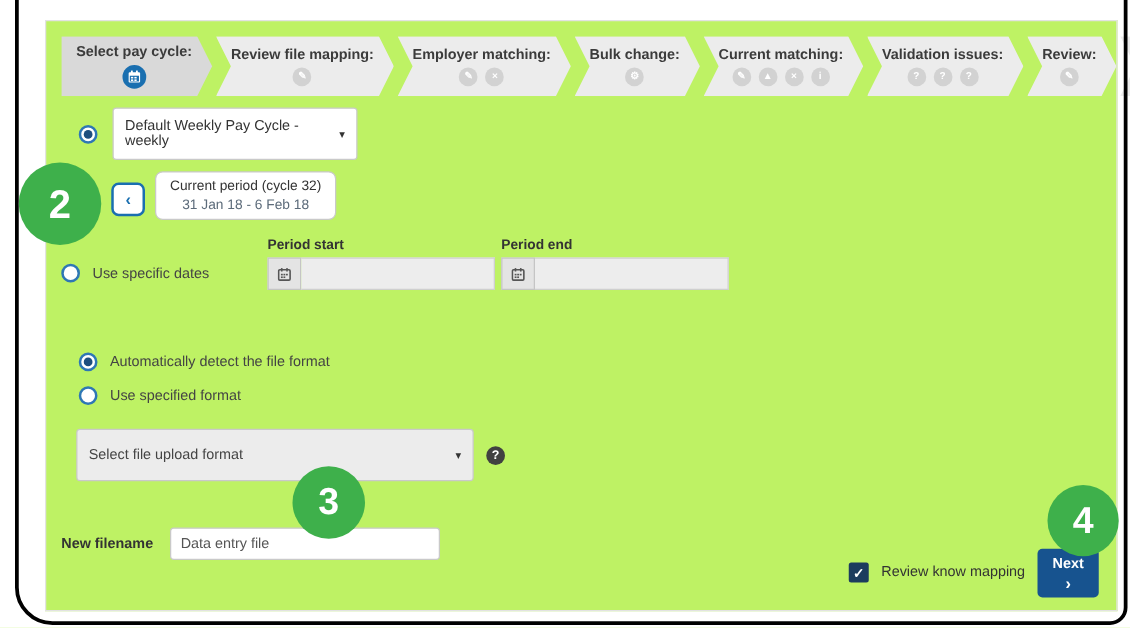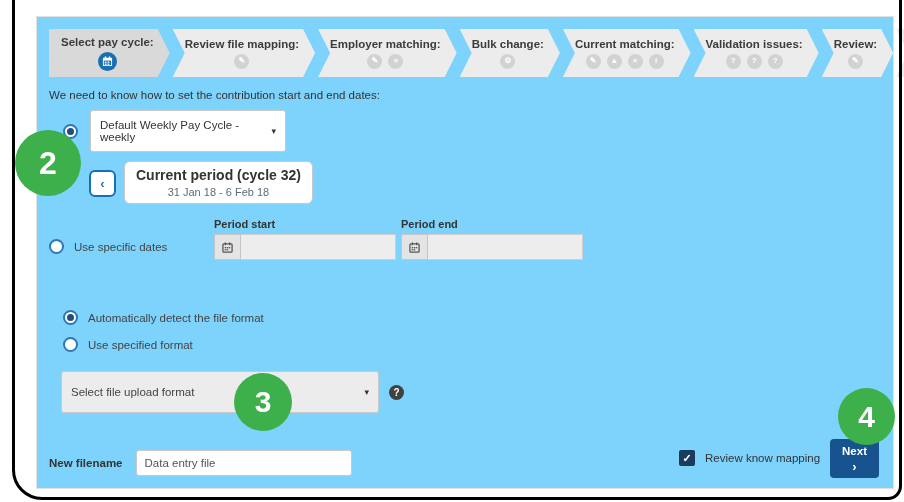--- a/index.html
+++ b/index.html
@@ -6,21 +6,21 @@
   html, body { width: 904px; height: 502px; background: #fff; }
   body { font-family: "Liberation Sans", sans-serif; }
   .stage { position: relative; width: 904px; height: 502px; overflow: hidden; background: #fff; }
 
   
   .black-frame { position: absolute; left: 12px; top: -26px; width: 890px; height: 526px;
     border: 3px solid #000; border-radius: 12px 12px 14px 30px; z-index: 6; pointer-events: none; }
 
   
   .panel { position: absolute; left: 36px; top: 16px; width: 858px; height: 473px;
-    background: #7dd3fc; border: 1px solid #e2e2e2; z-index: 1; }
+    background: #bef264; border: 1px solid #e2e2e2; z-index: 1; }
 
   
   .stepper { display: flex; gap: 3px; margin: 12px 12px 0 12px; height: 48px; }
   .step { flex: 1 1 auto; background: #ececec; display: flex; flex-direction: column;
     align-items: center; justify-content: center; gap: 4px; padding: 0 16px 0 12px; white-space: nowrap;
     clip-path: polygon(0 0, calc(100% - 12px) 0, 100% 50%, calc(100% - 12px) 100%, 0 100%, 12px 50%); cursor: pointer; }
   .step.first { clip-path: polygon(0 0, calc(100% - 12px) 0, 100% 50%, calc(100% - 12px) 100%, 0 100%); }
   .step.active { background: #d9d9d9; }
   .step-label { font-size: 11.5px; font-weight: 700; color: #3b3b3b; }
   .step-icons { display: flex; gap: 6px; align-items: center; }
@@ -44,21 +44,21 @@
     font-size: 11.5px; color: #333; cursor: pointer; }
   .cycle-select { width: 196px; }
   .caret { font-size: 9px; color: #333; margin-left: 10px; }
 
   .period-row { margin-top: 9px; margin-left: 40px; gap: 8px; align-items: flex-start; }
   .prev-btn { width: 27px; height: 27px; margin-top: 9px; background: #fff; border: 2px solid #1a6fb0;
     border-radius: 6px; color: #1a6fb0; font-size: 13px; font-weight: 700; display: flex;
     align-items: center; justify-content: center; cursor: pointer; }
   .period-box { border: 1px solid #c9c9c9; border-radius: 6px; background: #fff; padding: 5px 11px;
     text-align: center; }
-  .period-title { font-size: 14px; color: #333; font-weight: 700; }
+  .period-title { font-size: 11px; color: #333; font-weight: 400; }
   .period-range { font-size: 11px; color: #5c6b7a; margin-top: 3px; }
 
   .specific-row { margin-top: 14px; align-items: flex-end; }
   .radio-label { font-size: 11.5px; color: #444; margin-left: 10px; cursor: default; }
   .specific-left { display: flex; align-items: center; width: 165px; margin-bottom: 6px; }
   .date-field { width: 182px; margin-right: 5px; }
   .date-field .f-label { font-size: 11px; font-weight: 700; color: #333; margin-bottom: 4px; display: block; }
   .date-group { display: flex; height: 26px; }
   .cal-btn { width: 28px; background: #e4e4e4; border: 1px solid #c5c5c5; display: flex;
     align-items: center; justify-content: center; cursor: pointer; }
@@ -167,21 +167,20 @@
         </div>
       </div>
       <div class="step">
         
         
       </div>
     </div>
 
     <div class="content">
 
-      <p class="intro">We need to know how to set the contribution start and end dates:</p>
 
       <div class="row cycle-row">
         <span class="radio checked"></span>
         <div class="select-box cycle-select">
           <span>Default Weekly Pay Cycle - weekly</span>
           <span class="caret">▾</span>
         </div>
       </div>
 
       <div class="row period-row">

